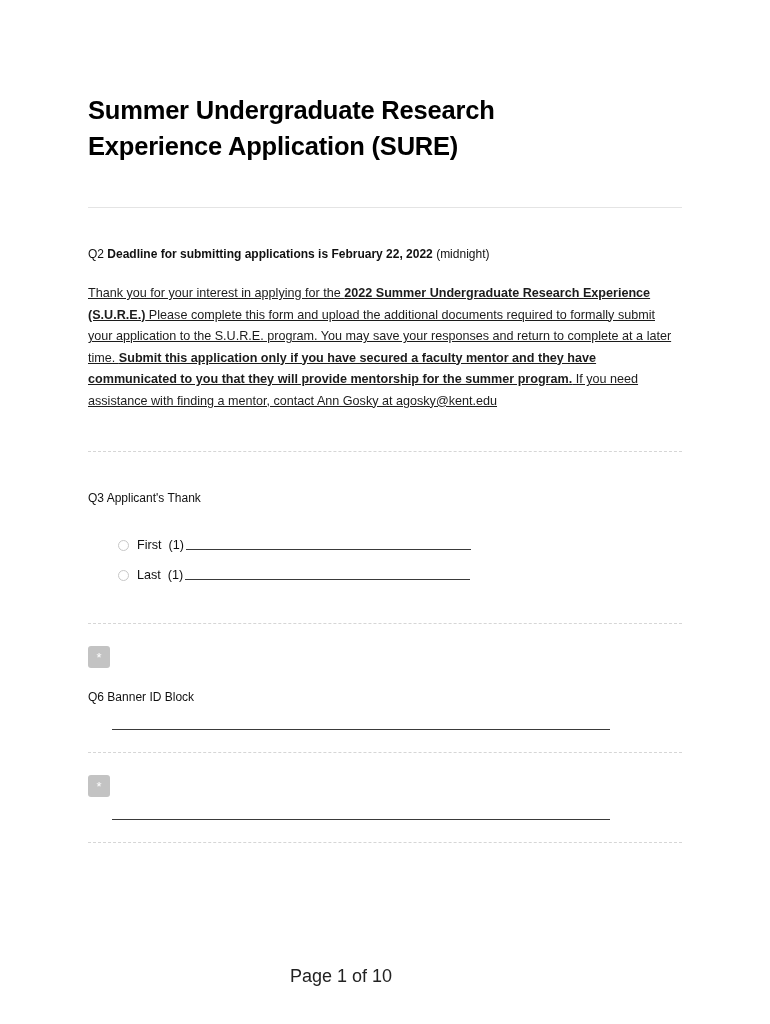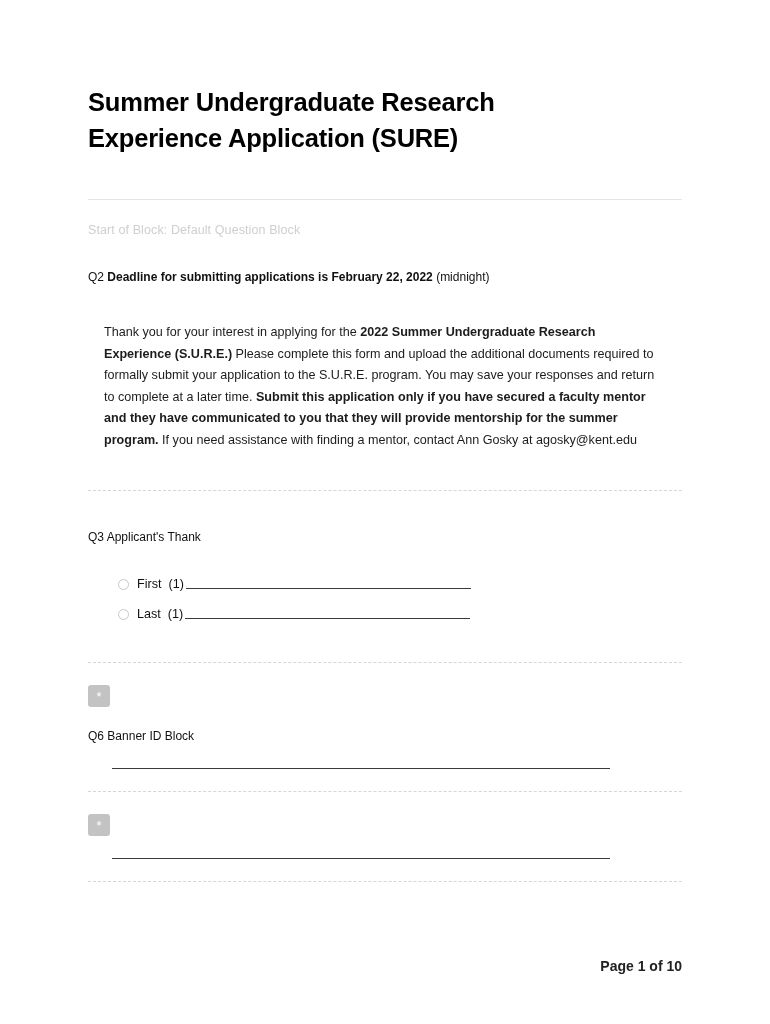--- a/index.html
+++ b/index.html
@@ -11,21 +11,21 @@
     width: 770px;
     height: 1024px;
     position: relative;
     font-family: "Liberation Sans", sans-serif;
     color: #1a1a1a;
     -webkit-font-smoothing: antialiased;
   }
 
   .page {
     position: absolute;
-    left: 0; top: 0;
+    left: 0; top: 8px;
     width: 770px;
     height: 900px;
     box-sizing: border-box;
     padding: 0 88px;
   }
 
   
   .doc-title {
     margin: 0;
     padding-top: 84px;
@@ -69,24 +69,25 @@
     margin: 0;
     font-size: 12px;
     line-height: 19px;
     font-weight: normal;
     color: #111111;
   }
   .q-heading .qnum { font-weight: normal; }
   .q-heading b { font-weight: bold; }
 
   .q-body {
-    margin: 16px;
+    margin: 0;
     font-size: 12.6px;
     line-height: 21.5px;
     color: #1c1c1c;
+    text-decoration: underline;
   }
   .q-body b { font-weight: bold; }
 
   
   .sp-q2      { padding-top: 29px; }
   .sp-q2body  { padding-top: 19px; }
   .sp-rule1   { margin-top: 39px; }
   .sp-q3      { padding-top: 37px; }
   .sp-choices { padding-top: 22px; text-align: right; }
   .sp-rule2   { margin-top: 33px; }
@@ -146,36 +147,34 @@
     border-bottom: 1px solid #3a3a3a;
     height: 0;
   }
 
   
   .page-footer {
     position: absolute;
     left: 0;
     right: 88px;
     top: 958px;
-    text-align: right;
-    font-size: 14px;
+    text-align: center;
+    font-size: 18px;
     color: #222222;
-    font-weight: bold;
   }
 </style>
 </head>
 <body>
 
 <div class="page">
 
   <h1 class="doc-title">Summer Undergraduate Research Experience Application (SURE)</h1>
 
   <hr class="rule-solid">
 
-  <div class="block-label">Start of Block: Default Question Block</div>
 
   <div class="q-section">
     <p class="q-heading sp-q2"><span class="qnum">Q2</span> <b>Deadline for submitting applications is February 22, 2022</b><span> (midnight)</span></p>
 
     <p class="q-body sp-q2body"><span> Thank you for your interest in applying for the </span><b>2022 Summer Undergraduate Research Experience (S.U.R.E.)</b><span>  Please complete this form and upload the additional documents required to formally submit your application to the S.U.R.E. program. You may save your responses and return to complete at a later time. </span><b>Submit this application only if you have secured a faculty mentor and they have communicated to you that they will provide mentorship for the summer program.</b><span>  If you need assistance with finding a mentor, contact Ann Gosky at agosky@kent.edu</span></p>
   </div>
 
   <hr class="rule-dashed sp-rule1">
 
   <div class="q-section">

